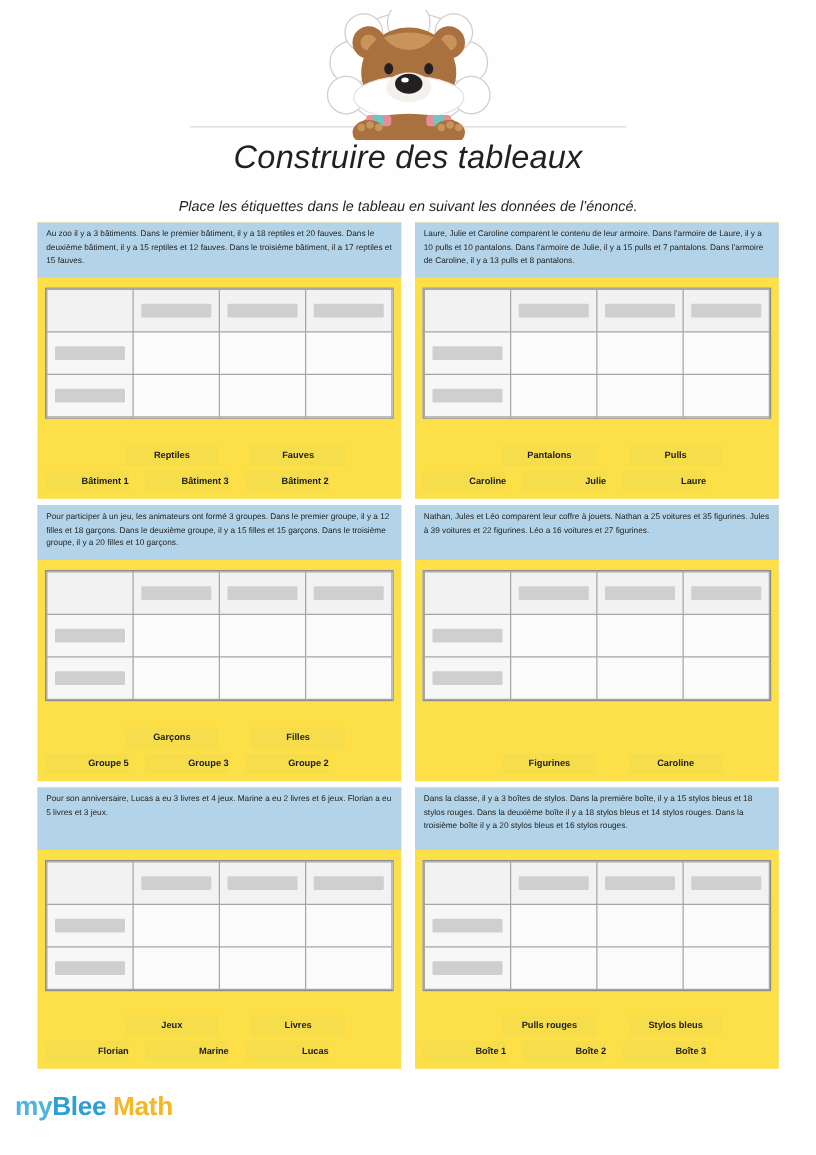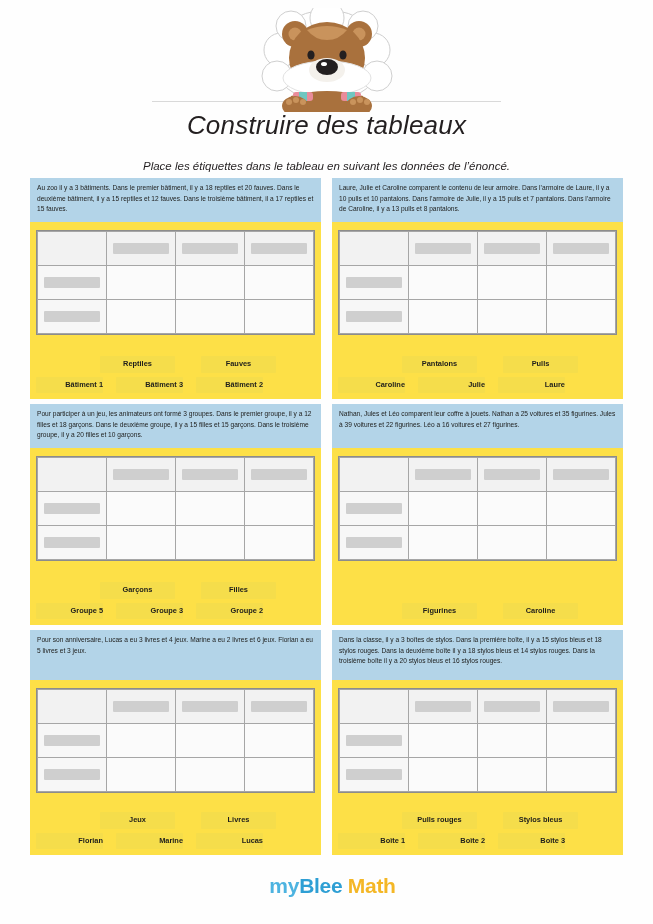--- a/index.html
+++ b/index.html
@@ -146,21 +146,20 @@
   .tag-row.top .spacer-a { width: 64px; }
   .tag-row.top .spacer-b { width: 26px; }
   .tag-row.bottom .tag { width: 67px; text-align: right; }
   .tag-row.bottom .spacer { width: 13px; }
 
   
   .footer {
     position: absolute;
     bottom: 26px;
     left: 12px; right: 0;
-    text-align: center;
   }
   .logo {
     font-size: 21px;
     font-weight: bold;
     letter-spacing: -0.3px;
   }
   .logo .my { color: #4db3e0; }
   .logo .blee { color: #2e9fd4; }
   .logo .math { color: #f4b726; }
 </style>

